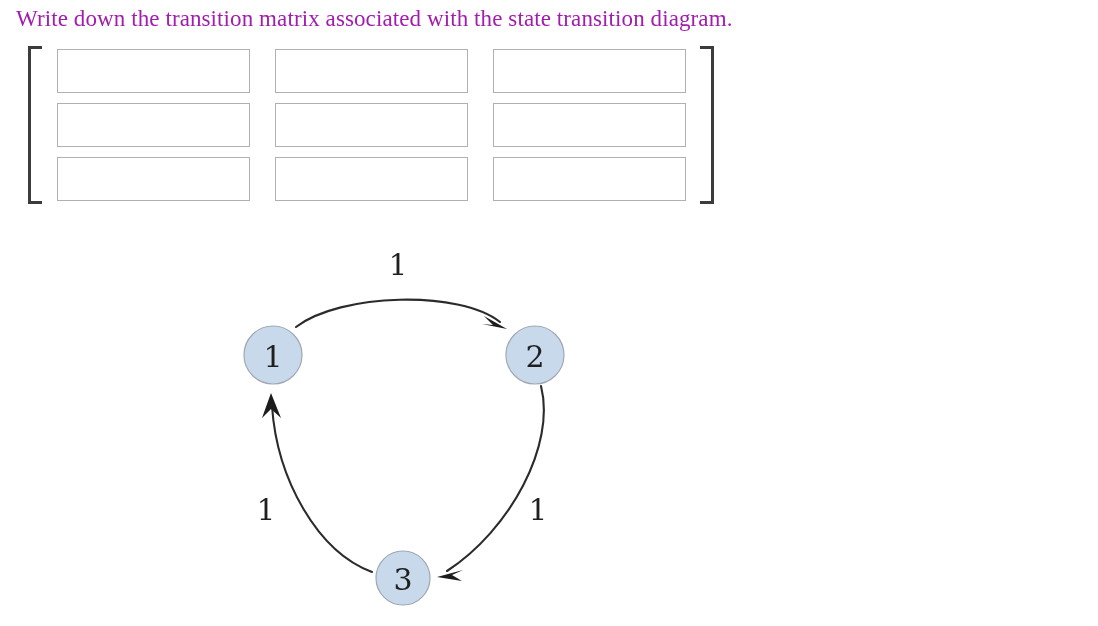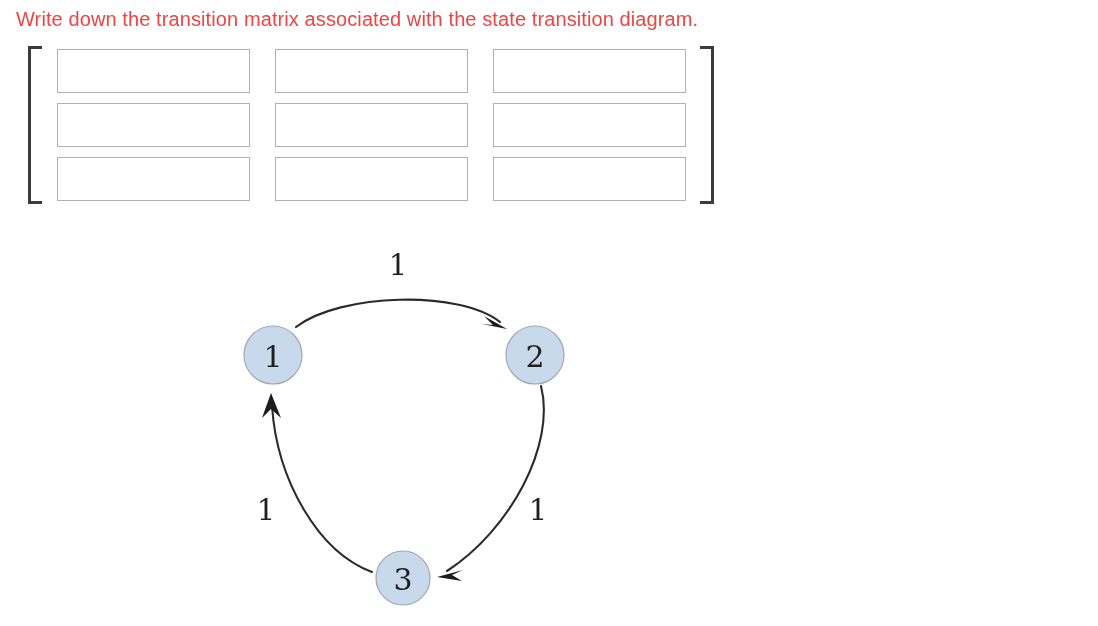--- a/index.html
+++ b/index.html
@@ -14,26 +14,26 @@
     overflow: hidden;
     font-family: "Liberation Sans", sans-serif;
     color: #1a1a1a;
   }
 
   
   #question-prompt {
     position: absolute;
     left: 16px;
     top: 5px;
-    font-size: 20px;
+    font-size: 23px;
     line-height: 28px;
     letter-spacing: 0.1px;
-    color: #ef4444;
+    color: #a21caf;
     white-space: nowrap;
-    font-family: Liberation Sans, sans-serif;
+    font-family: Liberation Serif, serif;
   }
 
   
   #matrix-answer {
     position: absolute;
     left: 28px;
     top: 46px;
     width: 686px;
     height: 158px;
   }

